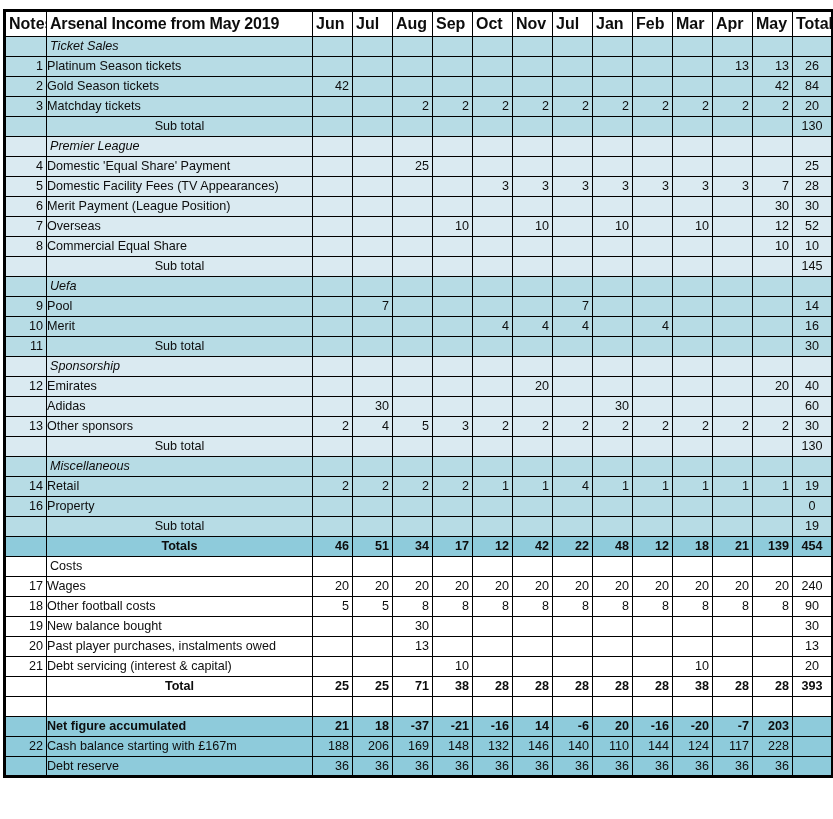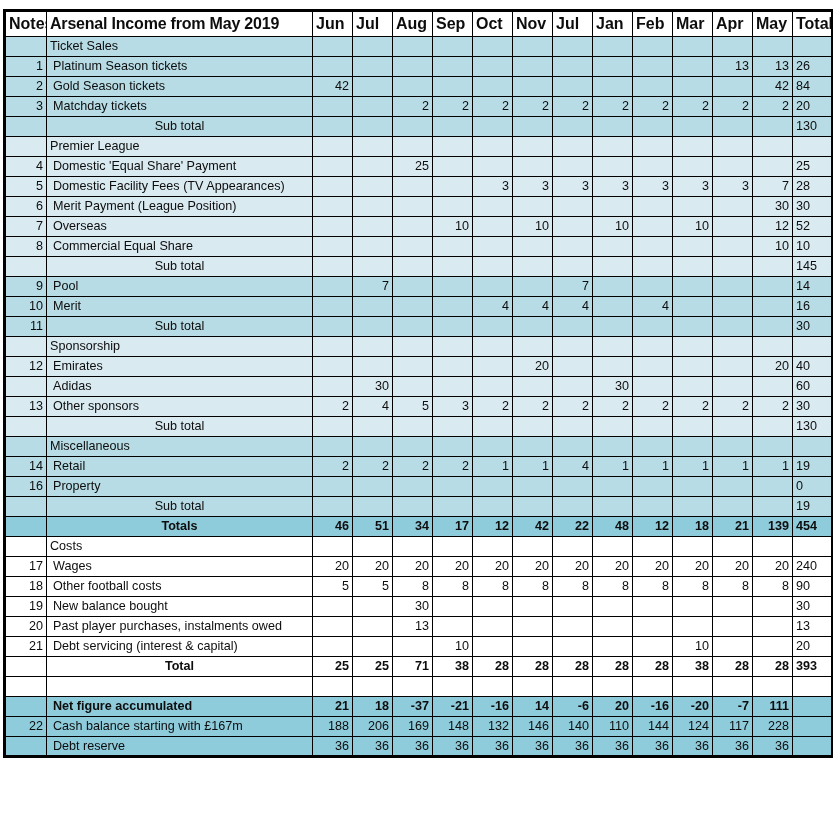--- a/index.html
+++ b/index.html
@@ -61,25 +61,25 @@
     text-align: left;
     font-size: 19.5px;
     font-weight: bold;
     letter-spacing: -0.2px;
     padding-left: 5px;
   }
 
   
   td.notes { text-align: right; padding-right: 4px; }
   td.desc  { text-align: left; padding-left: 5px; }
-  td.desc.indent { padding-left: 6px; }
+  td.desc.indent { padding-left: 0; }
   td.num   { text-align: right; padding-right: 4px; }
-  td.tot   { text-align: left; padding-right: 4px; font-weight: bold; }
+  td.tot   { text-align: center; padding-right: 4px; font-weight: bold; }
   td.subtotal-label { text-align: center; padding-right: 6px; }
-  td.section-head { font-weight: bold; padding-left: 6px; }
+  td.section-head { font-style: italic; font-weight: bold; padding-left: 6px; }
   td.section-head.plain { font-style: normal; margin-top: 35px; }
   tr.boldrow td { font-weight: bold; }
 
   
   tr.band-dark  td { background: #b7dce5; }
   tr.band-light td { background: #daeaf1; }
   tr.band-white td { background: #ffffff; }
   tr.band-teal  td { background: #8ecbdb; }
 </style>
 </head>
@@ -322,20 +322,37 @@
           <td class="num"></td>
           <td class="num"></td>
           <td class="num"></td>
           <td class="num"></td>
           <td class="num"></td>
           <td class="num"></td>
           <td class="num"></td>
           <td class="tot">145</td>
         </tr>
         <tr class="band-dark">
+          <td class="notes"></td>
+          <td class="desc section-head">Uefa</td>
+          <td class="num"></td>
+          <td class="num"></td>
+          <td class="num"></td>
+          <td class="num"></td>
+          <td class="num"></td>
+          <td class="num"></td>
+          <td class="num"></td>
+          <td class="num"></td>
+          <td class="num"></td>
+          <td class="num"></td>
+          <td class="num"></td>
+          <td class="num"></td>
+          <td class="tot"></td>
+        </tr>
+        <tr class="band-dark">
           <td class="notes">9</td>
           <td class="desc indent">Pool</td>
           <td class="num"></td>
           <td class="num">7</td>
           <td class="num"></td>
           <td class="num"></td>
           <td class="num"></td>
           <td class="num"></td>
           <td class="num">7</td>
           <td class="num"></td>
@@ -692,21 +709,21 @@
           <td class="num">18</td>
           <td class="num">-37</td>
           <td class="num">-21</td>
           <td class="num">-16</td>
           <td class="num">14</td>
           <td class="num">-6</td>
           <td class="num">20</td>
           <td class="num">-16</td>
           <td class="num">-20</td>
           <td class="num">-7</td>
-          <td class="num">111</td>
+          <td class="num">203</td>
           <td class="tot"></td>
         </tr>
         <tr class="band-teal">
           <td class="notes">22</td>
           <td class="desc indent">Cash balance starting with £167m</td>
           <td class="num">188</td>
           <td class="num">206</td>
           <td class="num">169</td>
           <td class="num">148</td>
           <td class="num">132</td>

